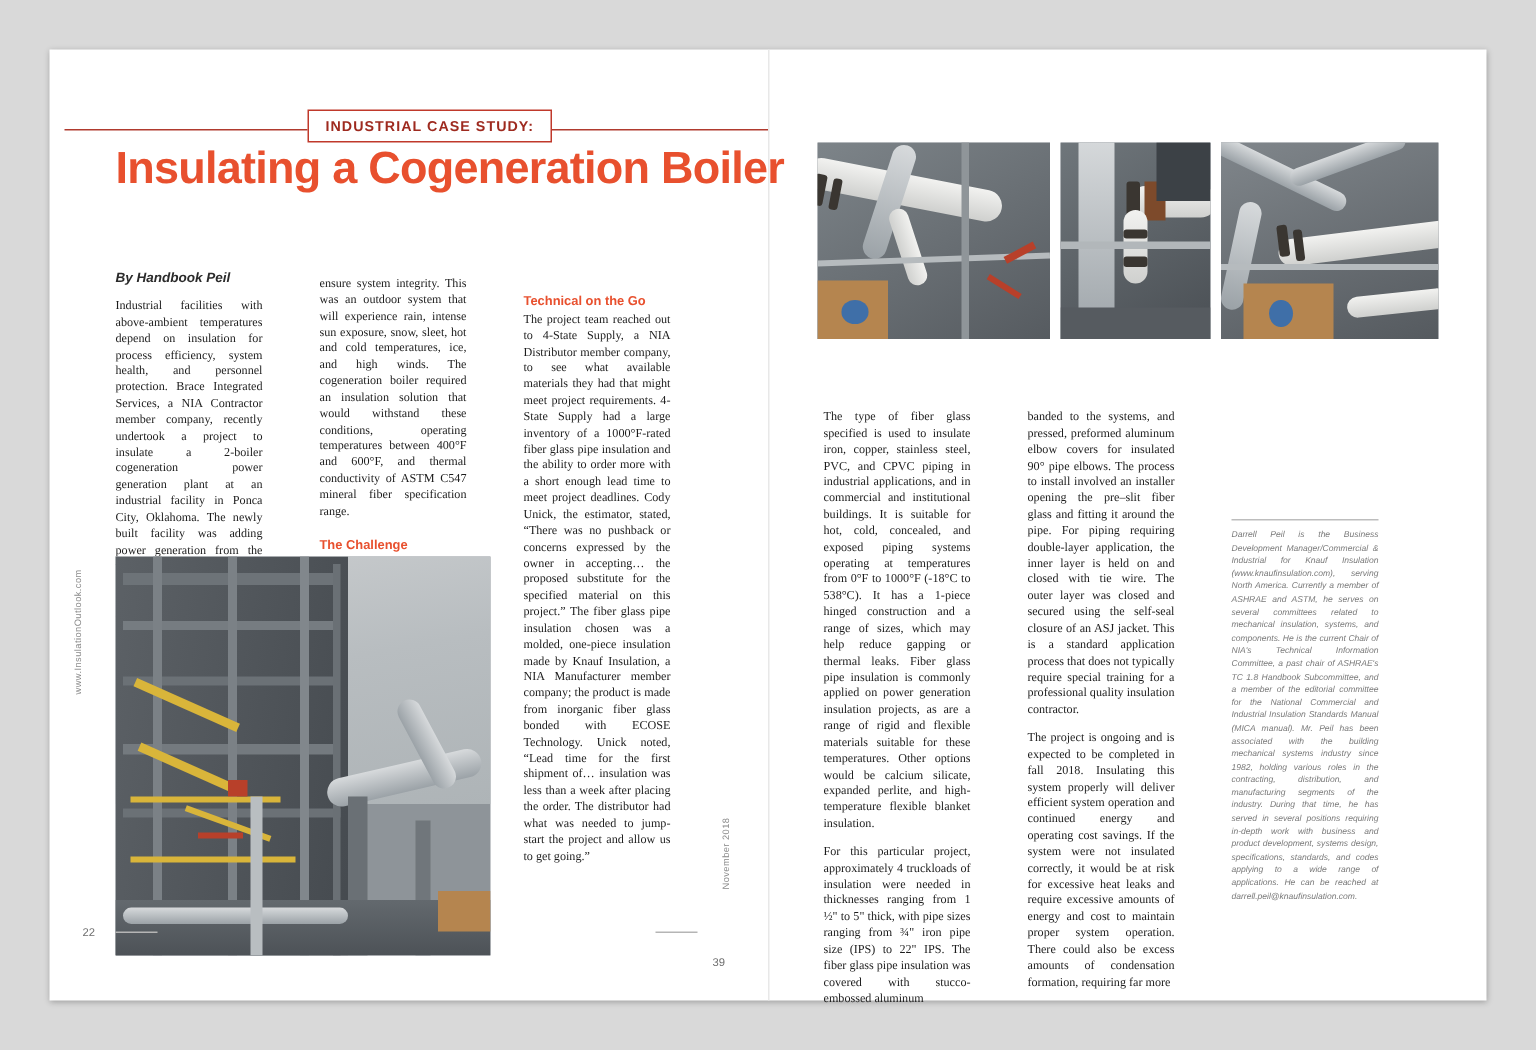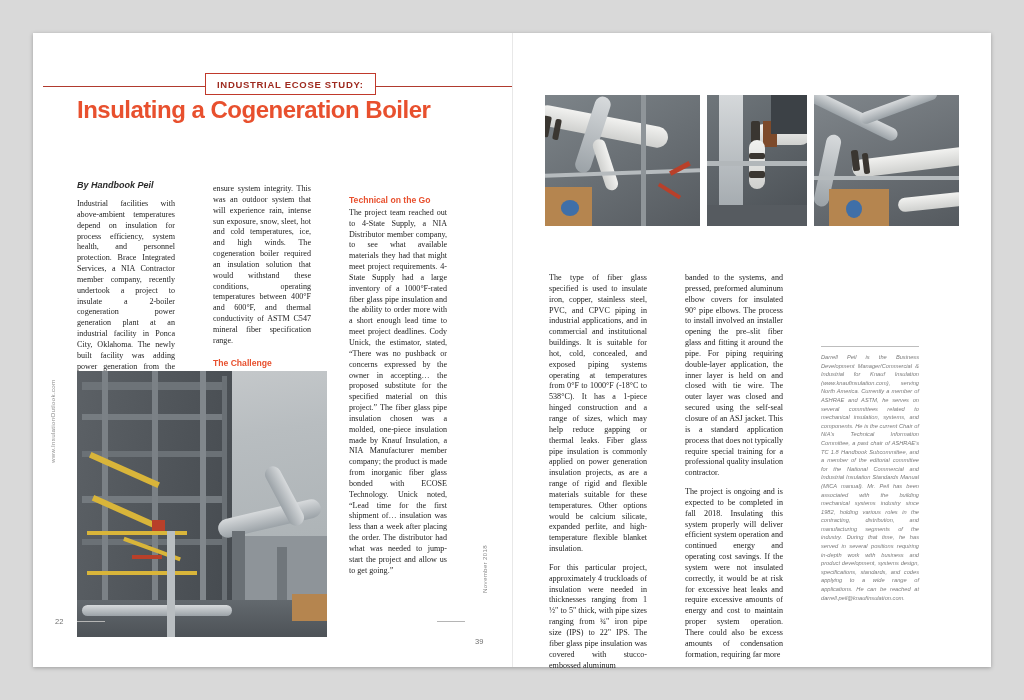--- a/index.html
+++ b/index.html
@@ -41,21 +41,21 @@
     font-weight: bold;
     font-size: 9.5px;
     letter-spacing: 0.7px;
     color: #9e2a1f;
     white-space: nowrap;
   }
   .headline {
     position: absolute; left: 44px; top: 63px;
     font-family: "Liberation Sans", sans-serif;
     font-weight: bold;
-    font-size: 24px;
+    font-size: 30px;
     letter-spacing: -0.5px;
     color: #e8502e;
     white-space: nowrap;
   }
   .byline {
     position: absolute; left: 44px; top: 147px;
     font-family: "Liberation Sans", sans-serif;
     font-style: italic;
     font-weight: bold;
     font-size: 9px;
@@ -171,21 +171,21 @@
 </head>
 <body>
 
 <div class="spread">
   <div class="gutter"></div>
 
   <div class="page-left">
 
     <div class="kicker-rule"></div>
     <div class="kicker-box">
-      <div class="kicker-text">INDUSTRIAL ECOSE STUDY:</div>
+      <div class="kicker-text">INDUSTRIAL CASE STUDY:</div>
     </div>
 
     <h1 class="headline">Insulating a Cogeneration Boiler</h1>
     <div class="byline">By Handbook Peil</div>
 
     <div class="col lc1">
       <p>Industrial facilities with above-ambient temperatures depend on insulation for process efficiency, system health, and personnel protection. Brace Integrated Services, a NIA Contractor member company, recently undertook a project to insulate a 2-boiler cogeneration power generation plant at an industrial facility in Ponca City, Oklahoma. The newly built facility was adding power generation from the waste heat released by the core process of making carbon black and needed appropriate insulation to</p>
     </div>
 
     <div class="col lc2">

